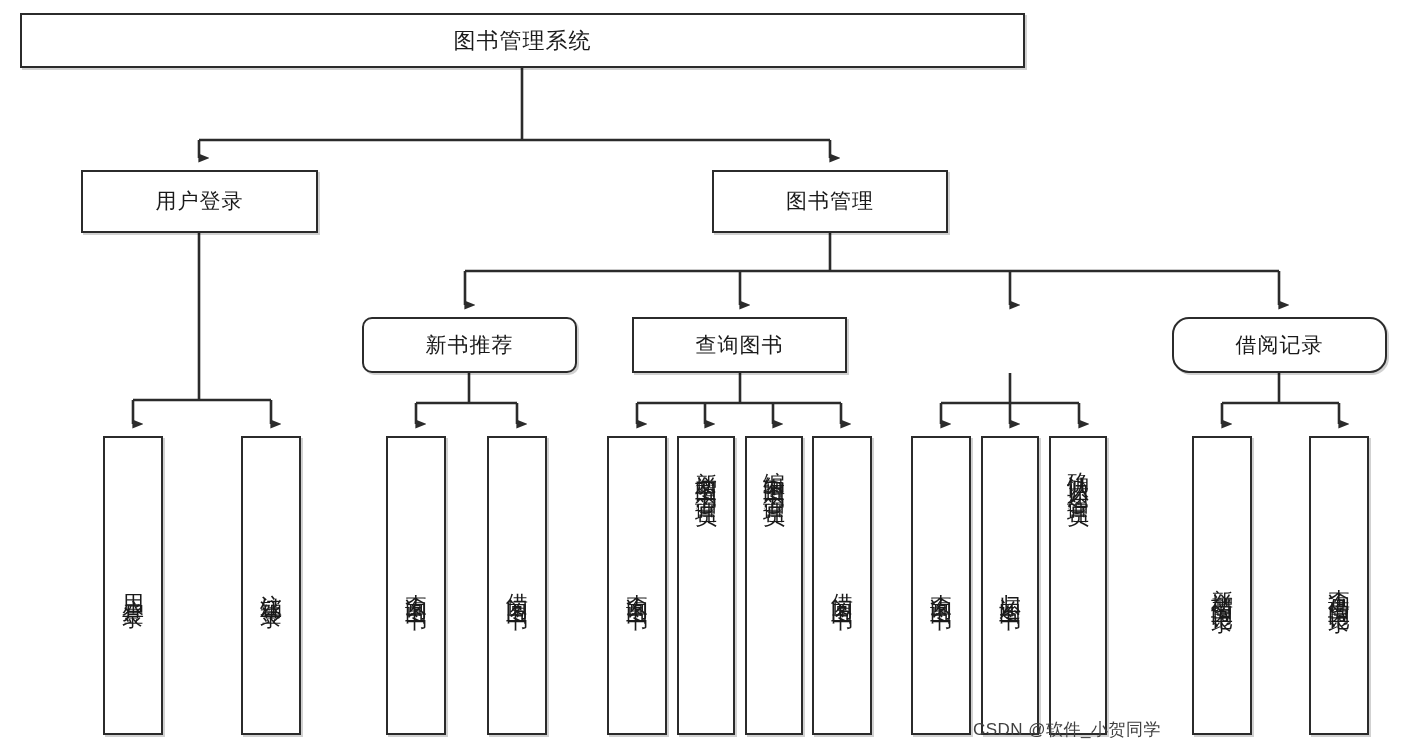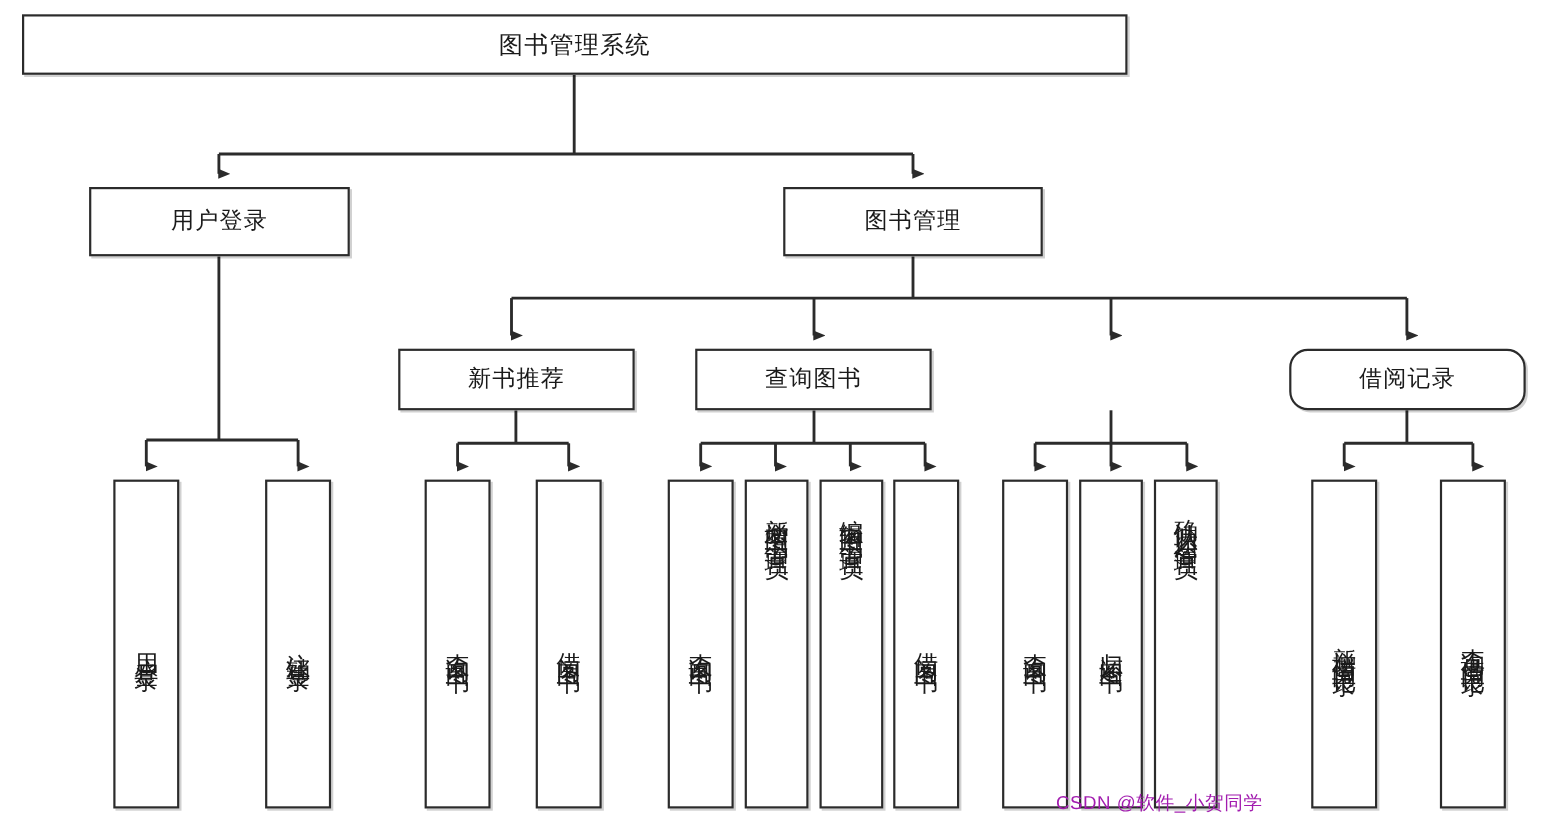--- a/index.html
+++ b/index.html
@@ -3,21 +3,21 @@
 <meta charset="utf-8">
 <style>
   html,body{margin:0;padding:0;}
   body{
     width:1405px;height:747px;
     background:#ffffff;
     font-family:"Liberation Sans","DejaVu Sans",sans-serif;
     overflow:hidden;
     position:relative;
   }
-  #canvas{position:absolute;left:0;top:0;width:1158px;height:747px;}
+  #canvas{position:absolute;left:0;top:0;width:1158px;height:747px;padding-left:13px;}
   svg.lines{position:absolute;left:0;top:0;width:1405px;height:747px;pointer-events:none;}
 
   .node{
     position:absolute;
     box-sizing:border-box;
     background:#ffffff;
     border:2.5px solid #2b2b2b;
     box-shadow:2px 2px 0 rgba(0,0,0,0.18);
     display:flex;
     align-items:center;
@@ -45,21 +45,21 @@
     line-height:1;
     white-space:nowrap;
   }
   .node.leaf.centered{align-items:center;padding-top:0;}
 
   #watermark{
     position:absolute;
     right:10px;
     bottom:6px;
     font-size:17px;
-    color:#a21caf;
+    color:#404040;
     letter-spacing:0.5px;
     font-family:"Liberation Sans","DejaVu Sans",sans-serif;
     white-space:nowrap;
   }
 </style>
 </head>
 <body>
 
 <div id="canvas">
 
@@ -118,21 +118,21 @@
     <span class="lbl">图书管理系统</span>
   </div>
 
   <div class="node" style="left:81px;top:170px;width:237px;height:63px;">
     <span class="lbl">用户登录</span>
   </div>
   <div class="node" style="left:712px;top:170px;width:236px;height:63px;text-align:center;">
     <span class="lbl">图书管理</span>
   </div>
 
-  <div class="node" style="left:362px;top:317px;width:215px;height:56px;">
+  <div class="node" style="left:362px;top:317px;width:215px;height:56px;border-radius:10px;">
     <span class="lbl">新书推荐</span>
   </div>
   <div class="node" style="left:632px;top:317px;width:215px;height:56px;">
     <span class="lbl">查询图书</span>
   </div>
   <div class="node" style="left:1172px;top:317px;width:215px;height:56px;border-radius:17px;">
     <span class="lbl">借阅记录</span>
   </div>
 
   <div class="node leaf centered" style="left:103px;top:436px;width:60px;height:299px;">

